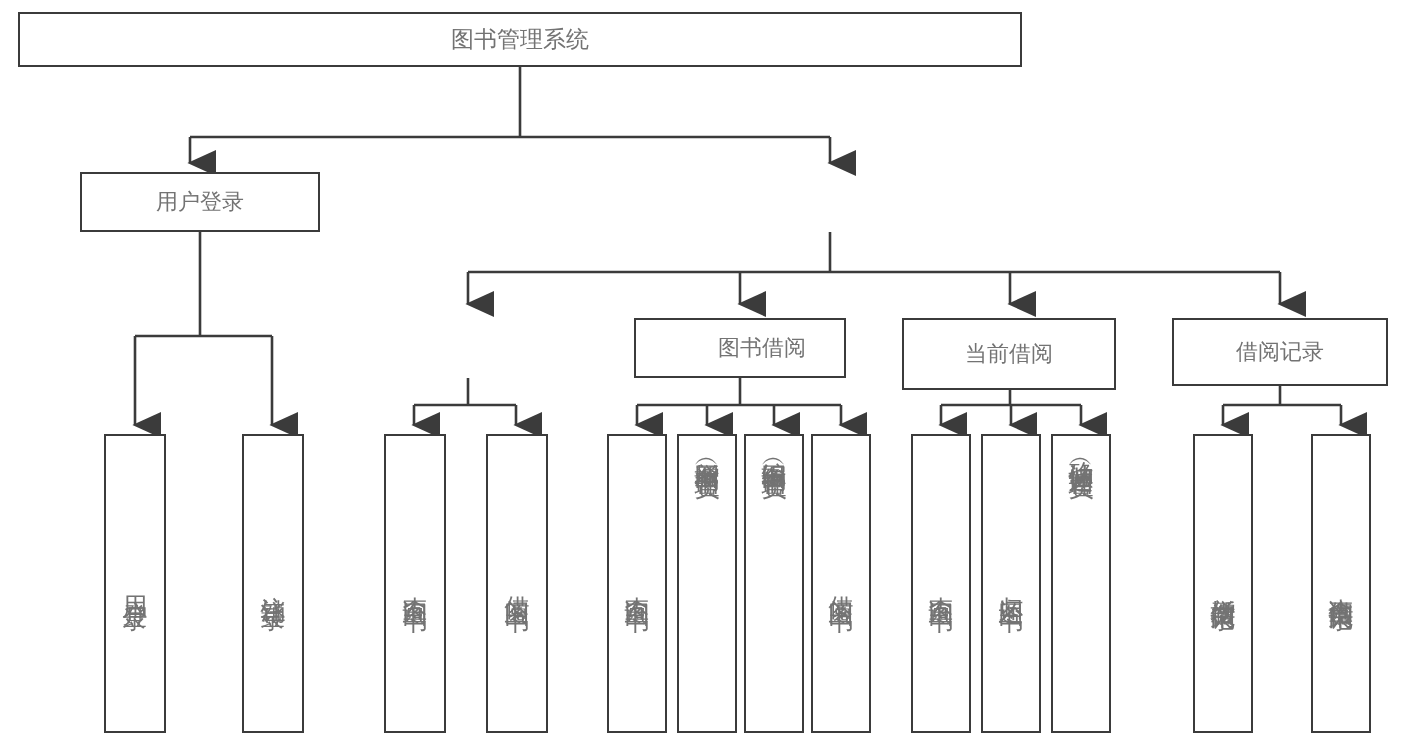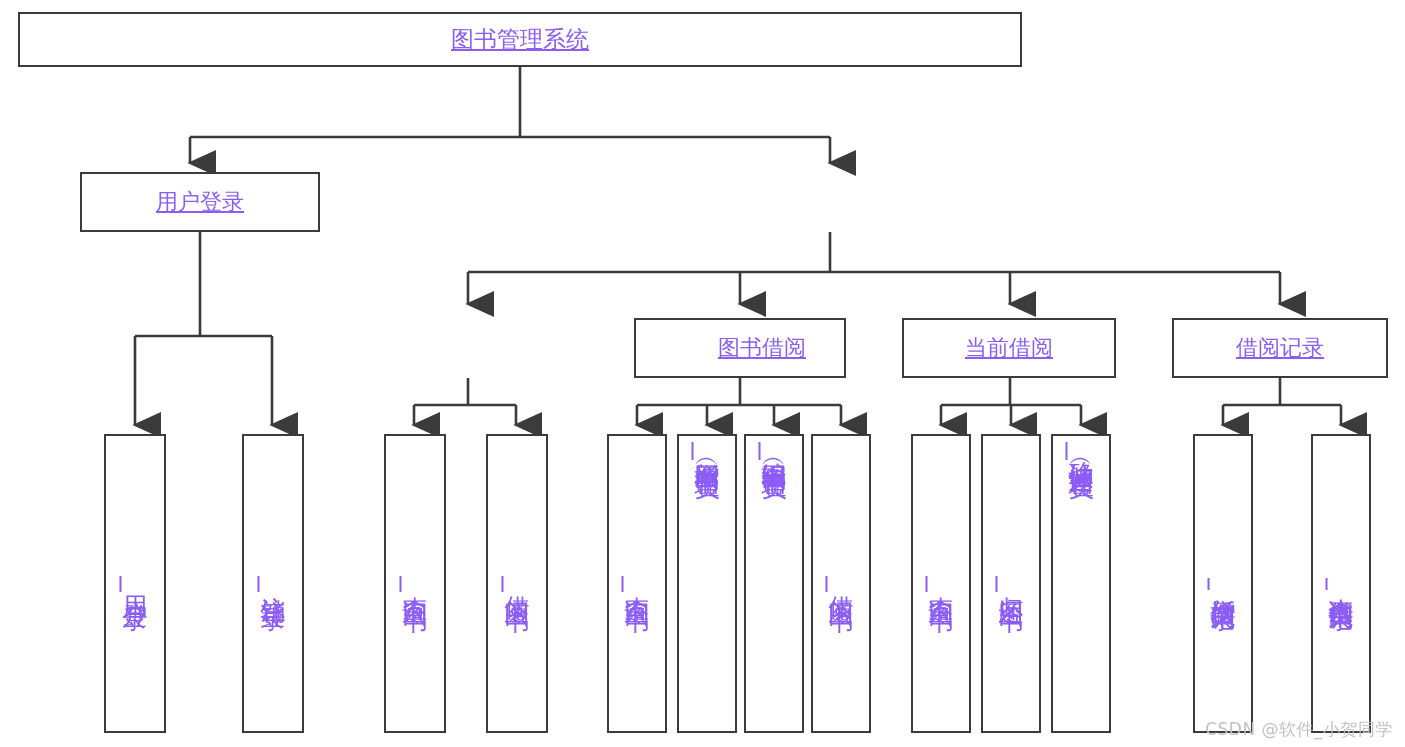--- a/index.html
+++ b/index.html
@@ -27,23 +27,22 @@
     border:2px solid #3b3b3b;
     display:flex;
     align-items:center;
     justify-content:center;
     z-index:2;
   }
   .node .label{
     display:block;
     text-align:right;
     line-height:1.25;
-    color:#8b5cf6;
+    color:#737373;
     white-space:nowrap;
-    text-decoration:underline;
   }
   
   .node.h .label{
     font-size:22px;
   }
   .node.root .label{ font-size:23px; }
   
   .node.v{
     align-items:center;
     justify-content:center;
@@ -134,24 +133,24 @@
     <span class="label">图书管理系统</span>
   </div>
 
   <div class="node h" style="left:80px;top:172px;width:240px;height:60px;">
     <span class="label">用户登录</span>
   </div>
 
   <div class="node h" style="left:634px;top:318px;width:212px;height:60px;padding-left:44px;">
     <span class="label">图书借阅</span>
   </div>
-  <div class="node h" style="left:902px;top:318px;width:214px;height:60px;">
+  <div class="node h" style="left:902px;top:318px;width:214px;height:72px;">
     <span class="label">当前借阅</span>
   </div>
-  <div class="node h" style="left:1172px;top:318px;width:216px;height:60px;">
+  <div class="node h" style="left:1172px;top:318px;width:216px;height:68px;">
     <span class="label">借阅记录</span>
   </div>
 
   <div class="node v" style="left:104px;top:434px;width:62px;height:299px;">
     <span class="label">用户登录</span>
   </div>
   <div class="node v" style="left:242px;top:434px;width:62px;height:299px;">
     <span class="label">注销登录</span>
   </div>
 
@@ -185,14 +184,13 @@
     <span class="label">确认归还（管理员）</span>
   </div>
 
   <div class="node v long" style="left:1193px;top:434px;width:60px;height:299px;">
     <span class="label">新增借阅记录</span>
   </div>
   <div class="node v long" style="left:1311px;top:434px;width:60px;height:299px;">
     <span class="label">查询借阅记录</span>
   </div>
 
-  <div id="watermark">CSDN @软件_小贺同学</div>
 </div>
 
 </body></html>

